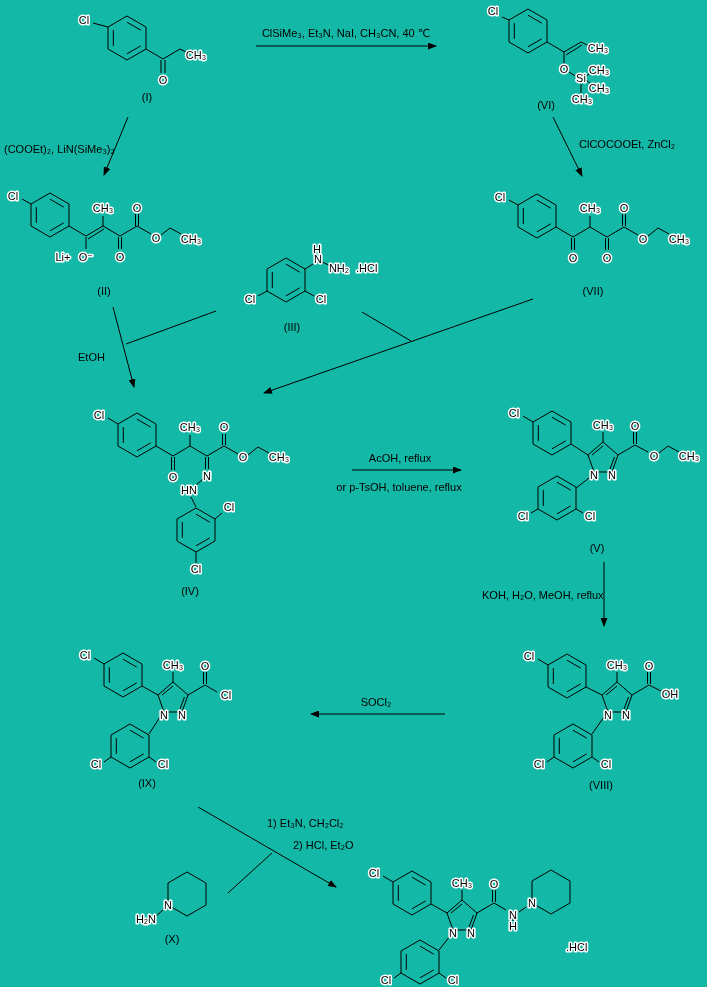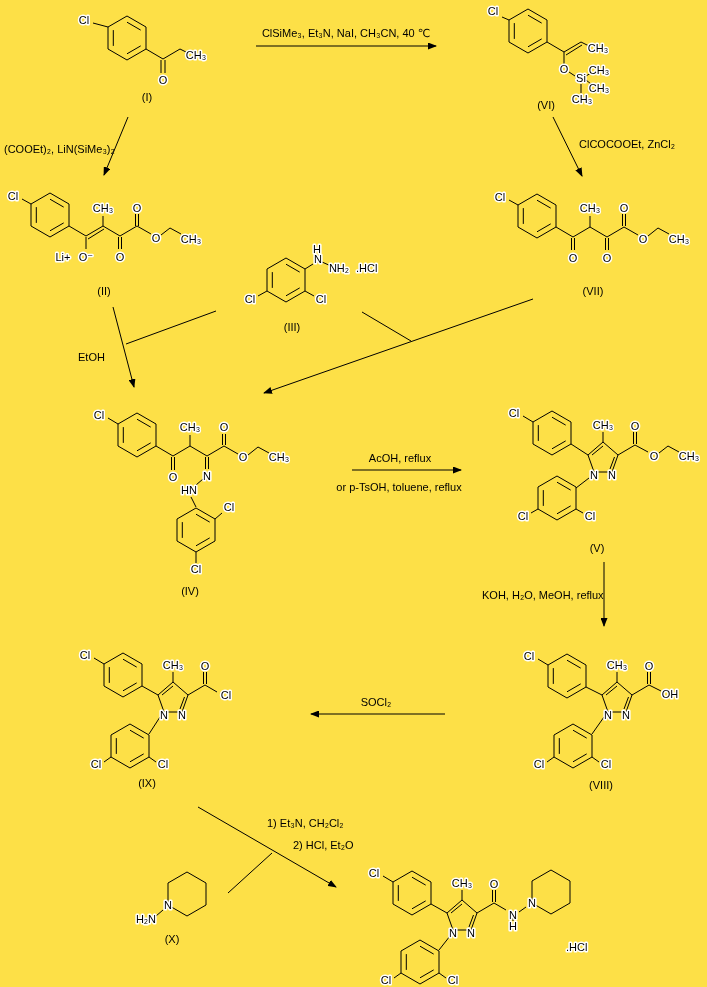--- a/index.html
+++ b/index.html
@@ -1,16 +1,16 @@
 <!DOCTYPE html>
 <html><head>
 <meta charset="utf-8">
 <style>
   html,body{margin:0;padding:0;background:#fff;}
-  #page{position:relative;width:707px;height:987px;background:#fde047;}
+  #page{position:relative;width:707px;height:987px;background:#14b8a6;}
   svg text{font-family:"Liberation Sans","DejaVu Sans",sans-serif;font-size:11px;fill:#000;}
   .atom{text-anchor:middle;stroke:#fff;stroke-width:3px;paint-order:stroke;stroke-linejoin:round;}
   .cond{text-anchor:middle;}
   .clabel{text-anchor:middle;}
   .start{text-anchor:start;}
   .bond{stroke:#000;stroke-width:1;fill:none;}
 </style>
 </head>
 <body>
 

